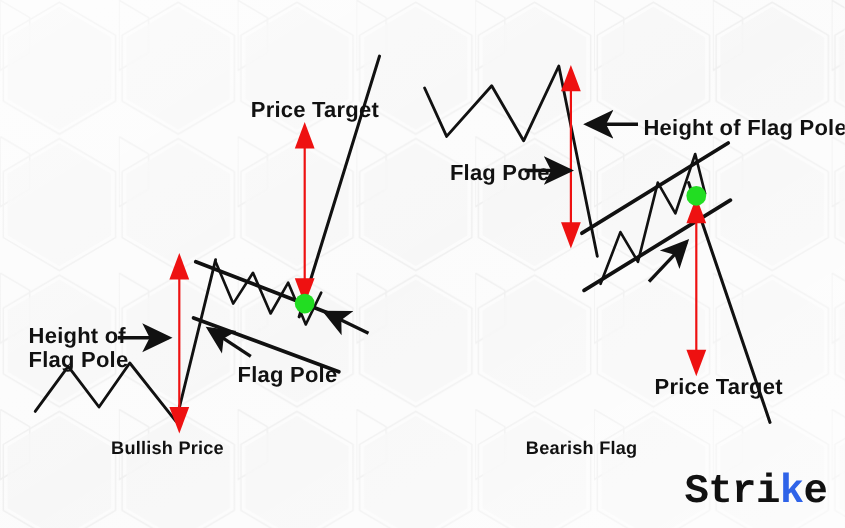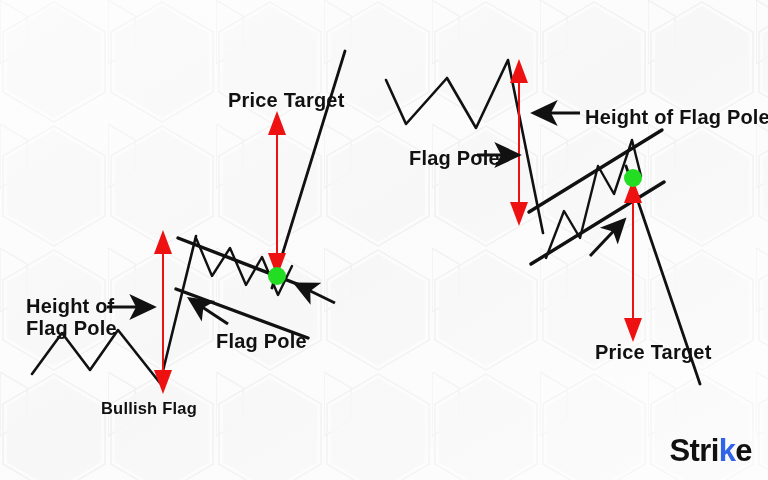--- a/index.html
+++ b/index.html
@@ -43,26 +43,27 @@
     color: #111111;
     font-size: 16.5px;
     font-weight: 700;
     letter-spacing: 0.2px;
     white-space: pre;
   }
   #logo {
     position: absolute;
     right: 16px;
     bottom: 14px;
-    font-size: 31px;
+    font-size: 37px;
     font-weight: 700;
     letter-spacing: -0.6px;
     line-height: 1;
     color: #111111;
     white-space: pre;
+    font-family: Liberation Mono, monospace;
   }
   #logo .k-blue { color: #2f63e8; }
 </style>
 </head>
 <body>
 
 <div id="stage">
 
   <svg id="hexbg" viewBox="0 0 768 480" aria-hidden="true">
     <defs>
@@ -172,24 +173,25 @@
     </g>
   </svg>
 
   <div class="lbl" style="left:26px; top:295px;">Height of
 Flag Pole</div>
 
   <div class="lbl" style="left:216px; top:330px;">Flag Pole</div>
 
   <div class="lbl" style="left:228px; top:89px;">Price Target</div>
 
-  <div class="lbl-bold" style="left:101px; top:399px;">Bullish Flag</div>
+  <div class="lbl-bold" style="left:101px; top:399px;">Bullish Price</div>
 
   <div class="lbl" style="left:585px; top:106px;">Height of Flag Pole</div>
 
   <div class="lbl" style="left:409px; top:147px;">Flag Pole</div>
 
   <div class="lbl" style="left:595px; top:341px;">Price Target</div>
 
+  <div class="lbl-bold" style="left:478px; top:399px;">Bearish Flag</div>
 
   <div id="logo"><span>Stri</span><span class="k-blue">k</span><span>e</span></div>
 
 </div>
 
 </body></html>

